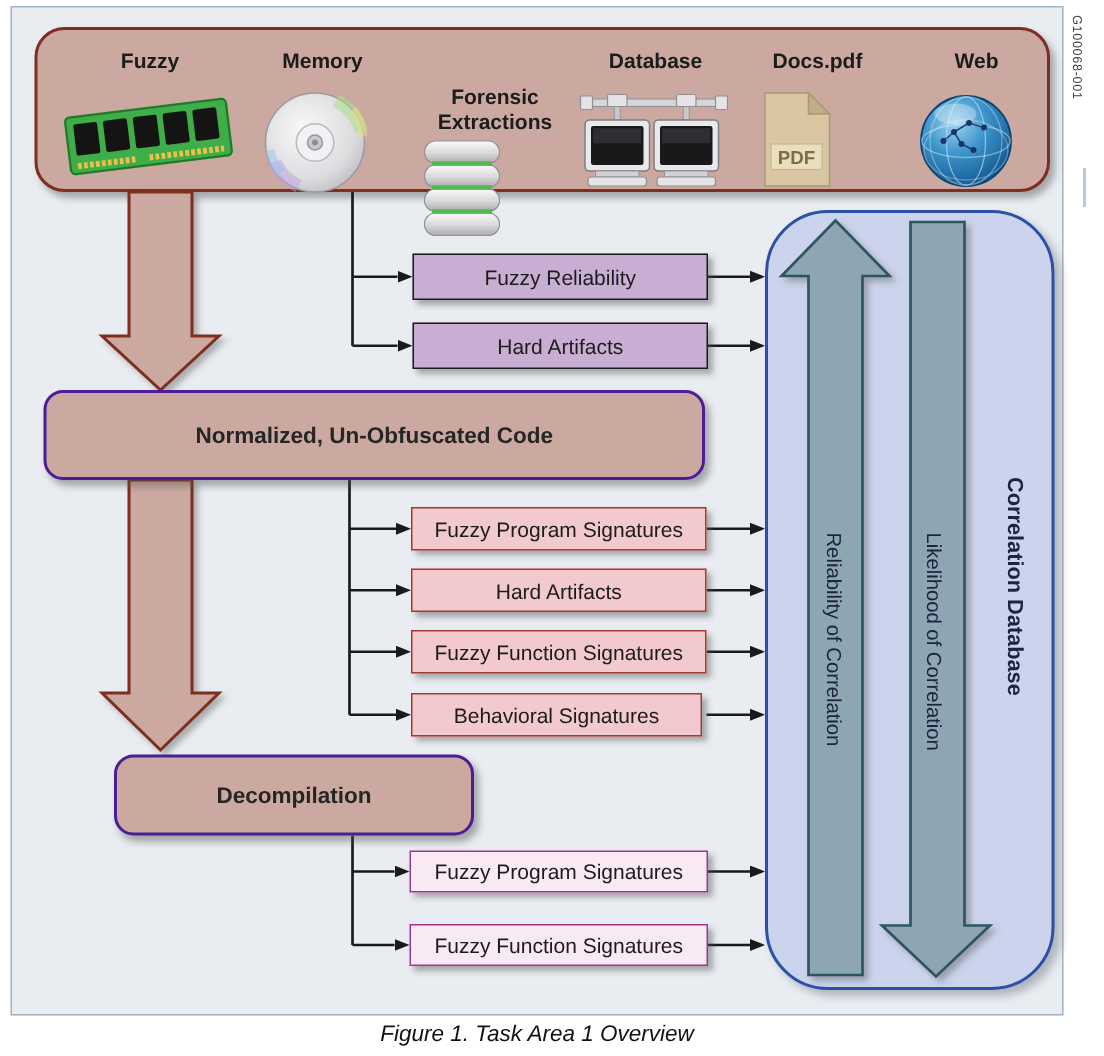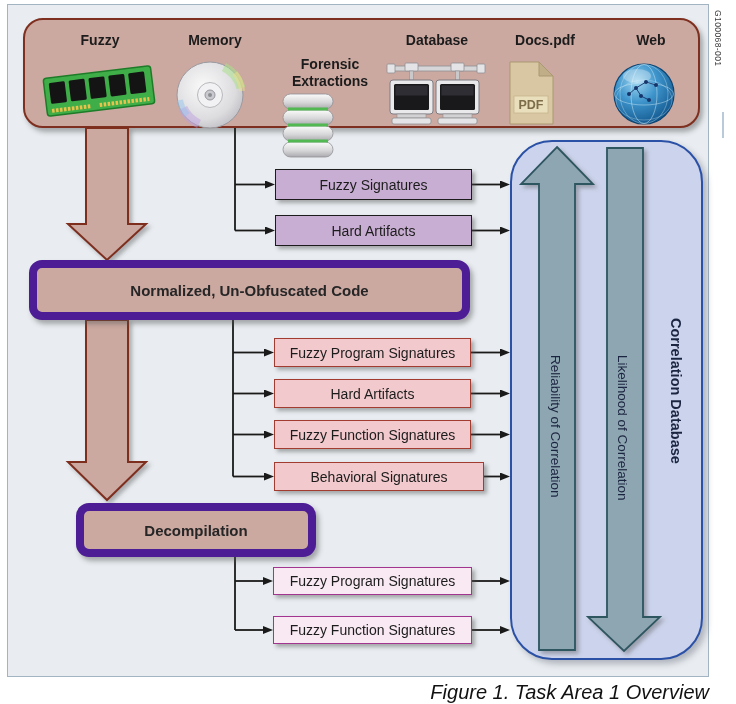--- a/index.html
+++ b/index.html
@@ -18,21 +18,21 @@
     box-shadow:3px 4px 5px rgba(80,80,80,0.45); box-sizing:border-box; z-index:1;
   }
   .source { position:absolute; top:22px; text-align:center; z-index:2; }
   .source .slabel {
     height:38px; display:flex; align-items:center; justify-content:center;
     font-size:14px; font-weight:bold; color:#1c1c1c; line-height:1.25;
   }
   .source .sicon { display:flex; align-items:center; justify-content:flex-start; }
   
   .proc-box {
-    position:absolute; background:#cba8a0; border:8px solid #4c1d95; border-radius:13px;
+    position:absolute; background:#cba8a0; border:2px solid #4c1d95; border-radius:13px;
     box-shadow:3px 4px 5px rgba(80,80,80,0.45); box-sizing:border-box;
     display:flex; align-items:center; justify-content:center;
     font-size:15px; font-weight:bold; color:#262626; z-index:3;
   }
   
   .sig-box {
     position:absolute; box-sizing:border-box; display:flex; align-items:center; justify-content:center;
     font-size:14px; color:#1c1c1c; box-shadow:3px 3px 4px rgba(80,80,80,0.45); z-index:3;
   }
   .sig-purple  { background:#c9aed3; border:1.6px solid #1c1c1c; }
@@ -46,22 +46,22 @@
   }
   .vlabel {
     position:absolute; writing-mode:vertical-rl; white-space:nowrap;
     color:#1b2440; z-index:4;
   }
   .vlabel.arrow-lbl { font-size:13.5px; font-weight:500; }
   .vlabel.db-title  { font-size:14.5px; font-weight:bold; }
   .overlay { position:absolute; left:0; top:0; z-index:2; pointer-events:none; }
   
   .caption {
-    position:absolute; left:7px; top:681px; width:702px; text-align:right;
-    font-size:20px; font-style:italic; color:#111; z-index:4;
+    position:absolute; left:7px; top:681px; width:702px; text-align:center;
+    font-size:15px; font-style:italic; color:#111; z-index:4;
   }
   .gnum {
     position:absolute; left:713px; top:10px; writing-mode:vertical-rl;
     font-size:8.5px; color:#3d3d3d; letter-spacing:0.4px; z-index:4;
   }
   .gnum-dash { position:absolute; left:722px; top:112px; width:1.5px; height:26px; background:#b9cbd9; z-index:4; }
 </style>
 </head>
 <body>
 
@@ -257,27 +257,27 @@
       <line x1="235" y1="581" x2="263" y2="581" marker-end="url(#ah)"></line>
       <line x1="235" y1="630" x2="263" y2="630" marker-end="url(#ah)"></line>
       <line x1="472" y1="581" x2="500" y2="581" marker-end="url(#ah)"></line>
       <line x1="472" y1="630" x2="500" y2="630" marker-end="url(#ah)"></line>
     </g>
   </svg>
 
   <div class="proc-box" style="left:29px; top:260px; width:441px; height:60px;">Normalized, Un-Obfuscated Code</div>
   <div class="proc-box" style="left:32px; top:503px; width:240px; height:54px;margin-left:44px;">Decompilation</div>
 
-  <div class="sig-box sig-purple" style="left:275px; top:169px; width:197px; height:31px;">Fuzzy Signatures</div>
+  <div class="sig-box sig-purple" style="left:275px; top:169px; width:197px; height:31px;">Fuzzy Reliability</div>
   <div class="sig-box sig-purple" style="left:275px; top:215px; width:197px; height:31px;">Hard Artifacts</div>
 
   <div class="sig-box sig-pink" style="left:274px; top:338px; width:197px; height:29px;">Fuzzy Program Signatures</div>
   <div class="sig-box sig-pink" style="left:274px; top:379px; width:197px; height:29px;">Hard Artifacts</div>
   <div class="sig-box sig-pink" style="left:274px; top:420px; width:197px; height:29px;">Fuzzy Function Signatures</div>
-  <div class="sig-box sig-pink" style="left:274px; top:462px; width:210px; height:29px;">Behavioral Signatures</div>
+  <div class="sig-box sig-pink" style="left:274px; top:462px; width:194px; height:29px;">Behavioral Signatures</div>
 
   <div class="sig-box sig-magenta" style="left:273px; top:567px; width:199px; height:28px;">Fuzzy Program Signatures</div>
   <div class="sig-box sig-magenta" style="left:273px; top:616px; width:199px; height:28px;">Fuzzy Function Signatures</div>
 
   <div class="vlabel arrow-lbl" style="left:548px; top:355px;">Reliability of Correlation</div>
   <div class="vlabel arrow-lbl" style="left:615px; top:355px;">Likelihood of Correlation</div>
   <div class="vlabel db-title" style="left:668px; top:318px;">Correlation Database</div>
 
   <div class="caption">Figure 1. Task Area 1 Overview</div>
   <div class="gnum">G100068-001</div>

